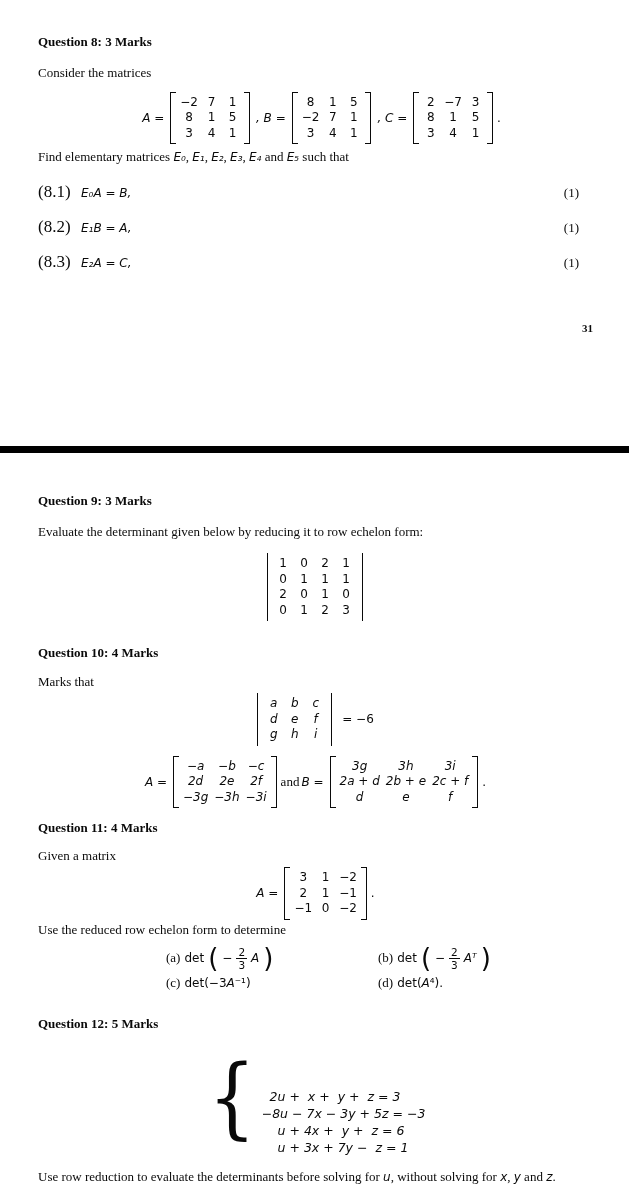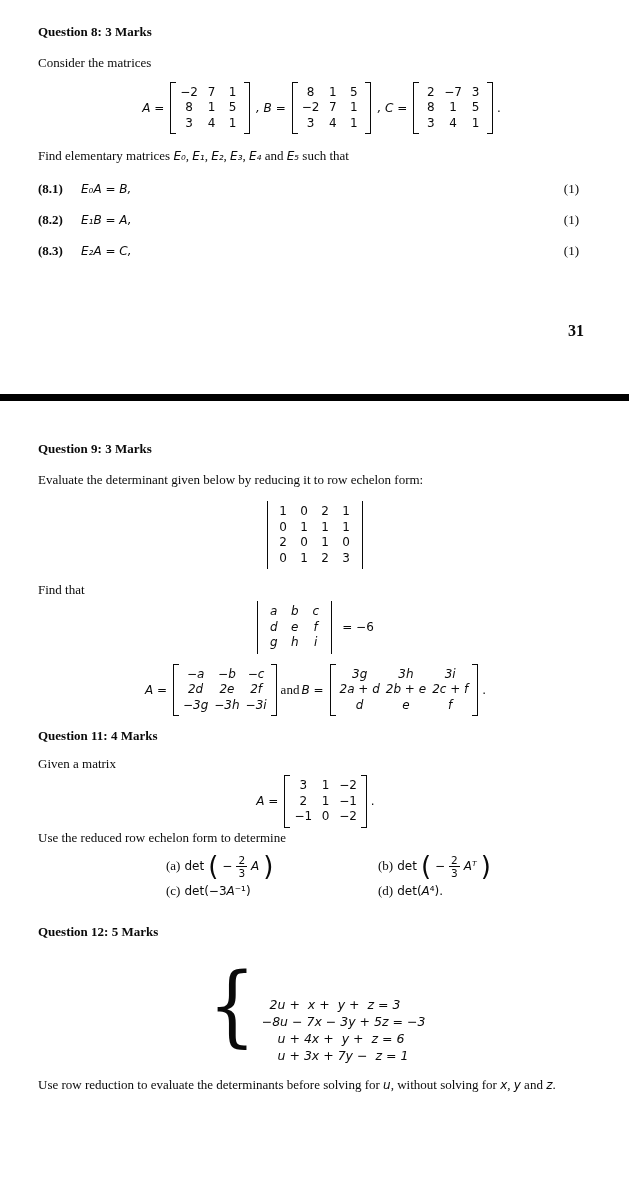--- a/index.html
+++ b/index.html
@@ -3,21 +3,21 @@
 <meta charset="utf-8">
 <style>
   * { margin:0; padding:0; box-sizing:border-box; }
   html, body { background:#ffffff; }
   body {
     width:629px; height:1200px; overflow:hidden;
     font-family:"Liberation Serif", serif;
     font-size:13px; color:#0a0a0a;
   }
   .page { position:relative; padding-left:38px; padding-right:38px; }
-  .page1 { height:394px; padding-top:24px; }
+  .page1 { height:446px; padding-top:34px; }
   .divider { height:7px; width:100%; background:#000; }
   .page2 { height:799px; padding-top:40px; }
 
   .qtitle { font-size:13px; font-weight:bold; }
   .body-text { font-size:13px; }
 
   .math  { font-family:"DejaVu Sans", sans-serif; font-style:italic; font-size:12px; }
   .mathup{ font-family:"DejaVu Sans", sans-serif; font-style:normal; font-size:12px; }
   .txt   { font-family:"Liberation Serif", serif; font-size:13px; }
 
@@ -30,27 +30,27 @@
   .brk.r { border-right:1.6px solid #0a0a0a; border-top:1.6px solid #0a0a0a; border-bottom:1.6px solid #0a0a0a; }
 
   .matrix { display:inline-grid; align-content:center; padding:3px 1px; }
   .matrix.det { border-left:1.3px solid #0a0a0a; border-right:1.3px solid #0a0a0a; padding:3px 5px; margin:0 2px; }
   .mcell { font-family:"DejaVu Sans", sans-serif; font-size:12px; line-height:15.5px; text-align:center; min-width:21px; padding:0 3px; }
   .ital .mcell { font-style:italic; }
   .mlabel { margin:0 2px; }
 
   .q8-intro { margin-top:15px; }
   .q8-mats  { margin-top:8px; height:58px; padding-left:12px; }
-  .q8-find  { margin-top:11px; }
+  .q8-find  { margin-top:2px; }
   .itemrow  { display:flex; align-items:baseline; }
   .q8-item1 { margin-top:17px; }
   .q8-item2, .q8-item3 { margin-top:15px; }
-  .inum  { font-weight:bold; width:43px; flex:none; font-size:13px; }
+  .inum  { font-weight:normal; width:43px; flex:none; font-size:17px; }
   .imarks{ margin-left:auto; padding-right:12px; font-size:13px; }
-  .pagenum { position:absolute; top:322px; right:45px; font-size:16px;font-weight:bold; }
+  .pagenum { position:absolute; top:322px; right:36px; font-size:11px;font-weight:bold; }
 
   .q9-intro { margin-top:15px; }
   .q9-det   { margin-top:13px; }
   .q10-title{ margin-top:24px; }
   .q10-given{ margin-top:13px; }
   .q10-det  { margin-top:3px; }
   .q10-eq   { margin-left:8px; }
   .q10-eval { margin-top:5px; }
   .q10-mats { margin-top:10px; }
   .q11-title{ margin-top:12px; }
@@ -177,21 +177,22 @@
           <span class="mcell">0</span>
           <span class="mcell">1</span>
           <span class="mcell">0</span>
           <span class="mcell">0</span>
           <span class="mcell">1</span>
           <span class="mcell">2</span>
           <span class="mcell">3</span>
         </span>
     </div>
 
-    <p class="body-text q10-given">Find that</p>
+    <h2 class="qtitle q10-title">Question 10: 4 Marks</h2>
+    <p class="body-text q10-given">Marks that</p>
     <div class="mathline center q10-det">
       <span class="matrix det ital" style="grid-template-columns: repeat(3, auto);">
           <span class="mcell">a</span>
           <span class="mcell">b</span>
           <span class="mcell">c</span>
           <span class="mcell">d</span>
           <span class="mcell">e</span>
           <span class="mcell">f</span>
           <span class="mcell">g</span>
           <span class="mcell">h</span>

